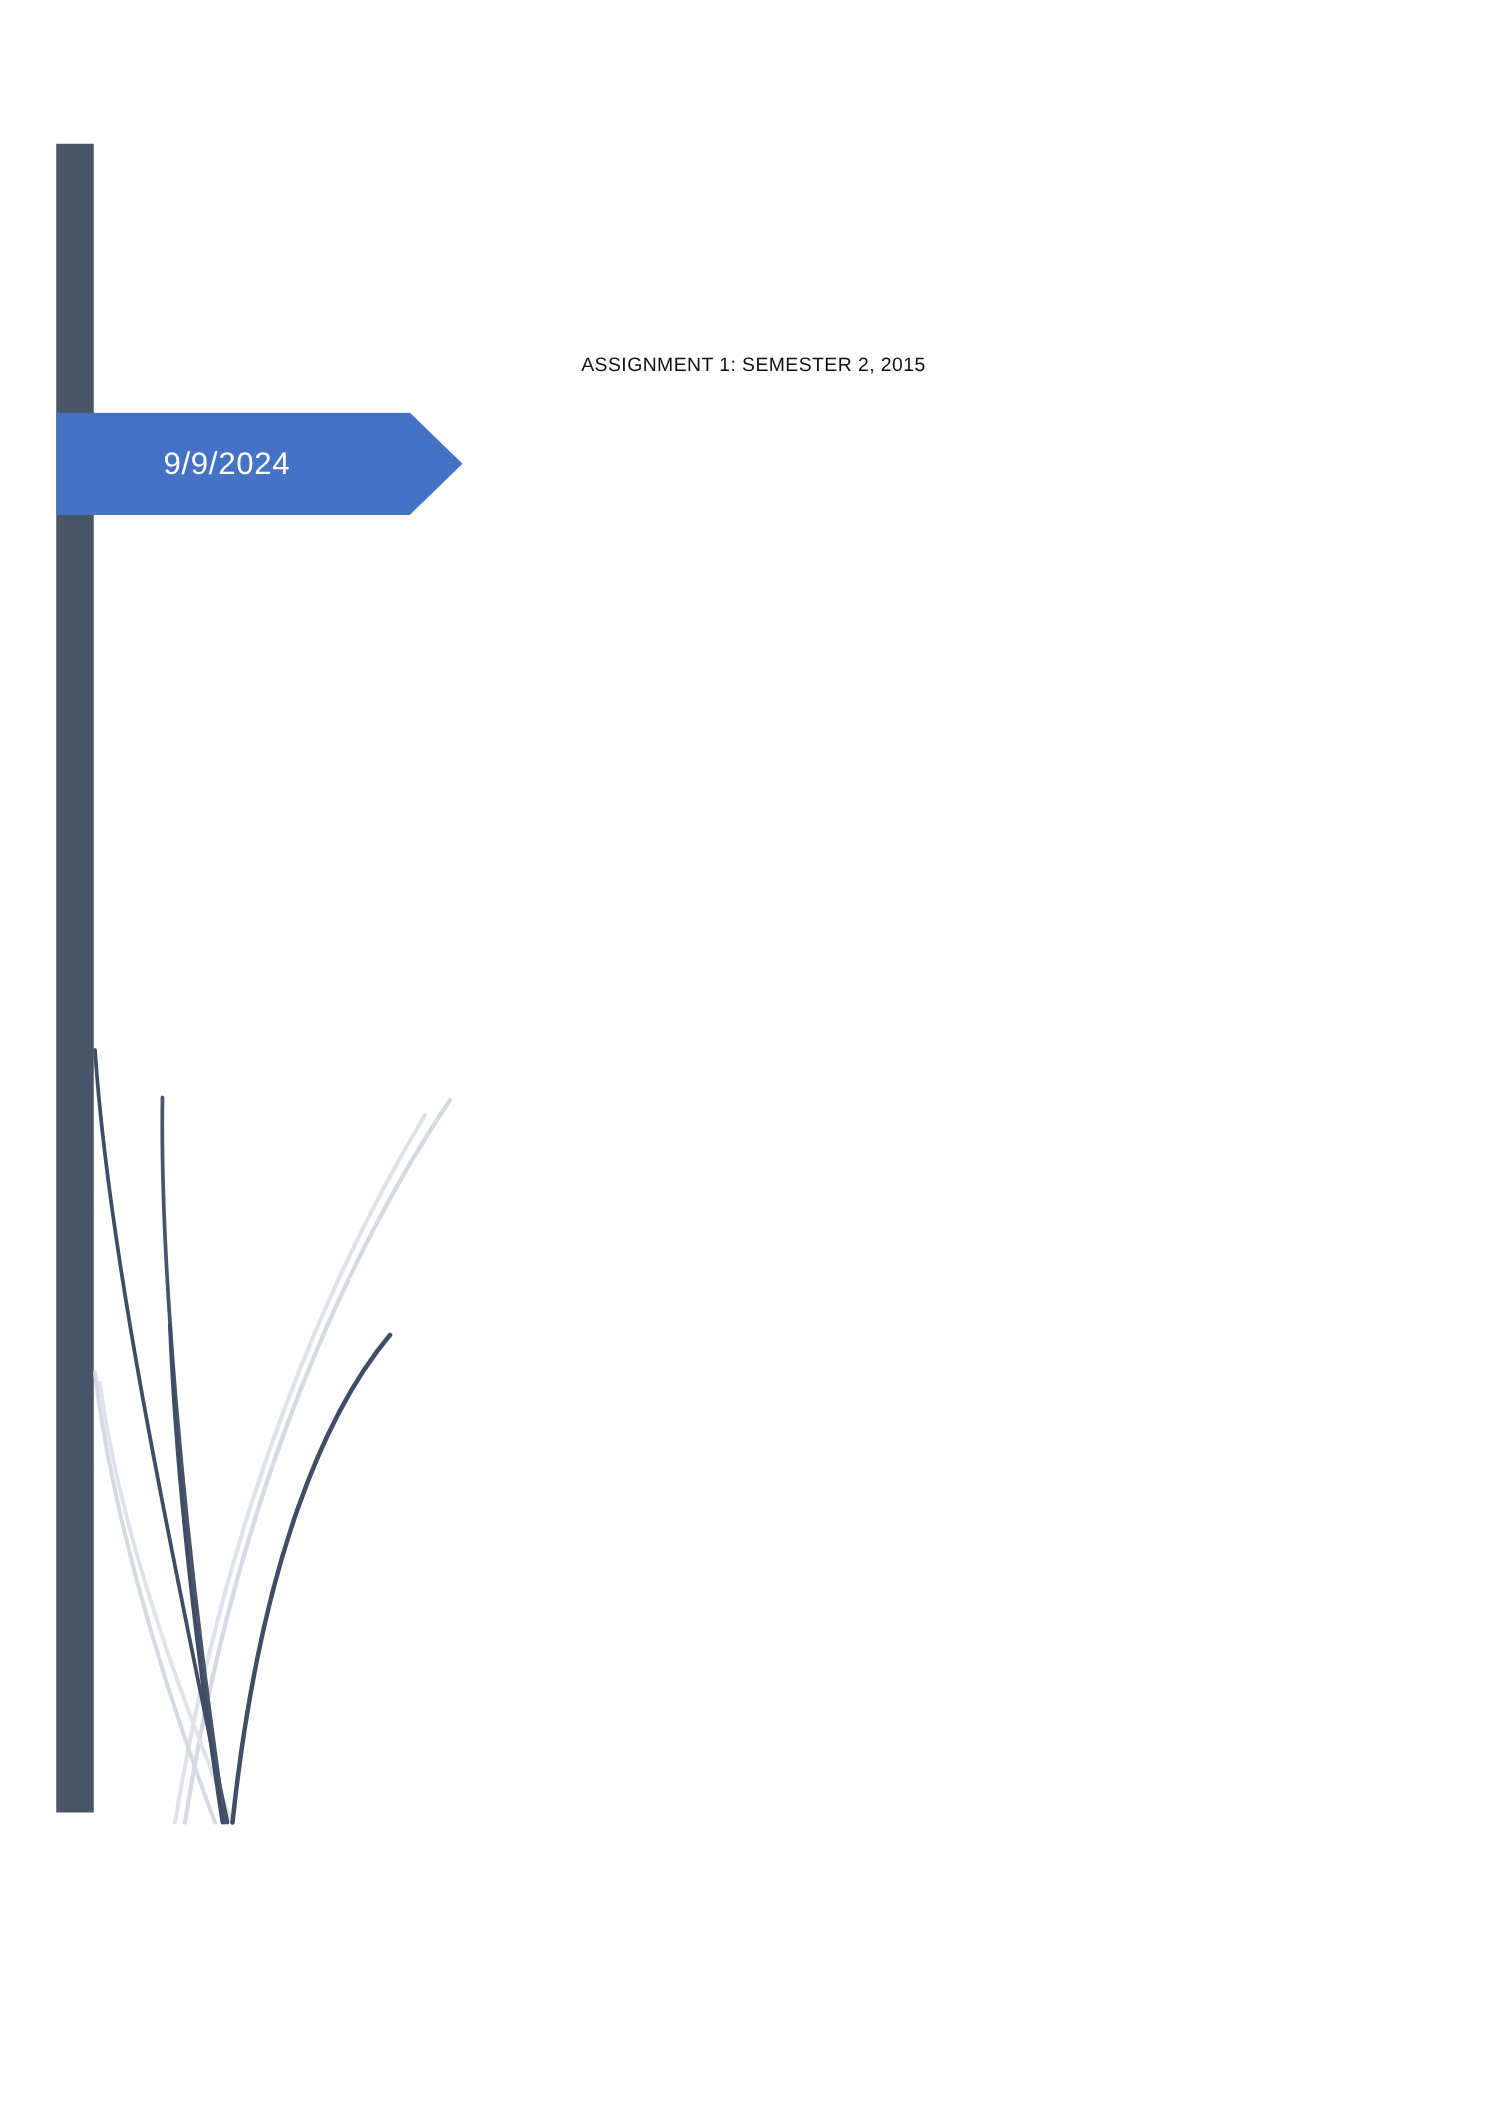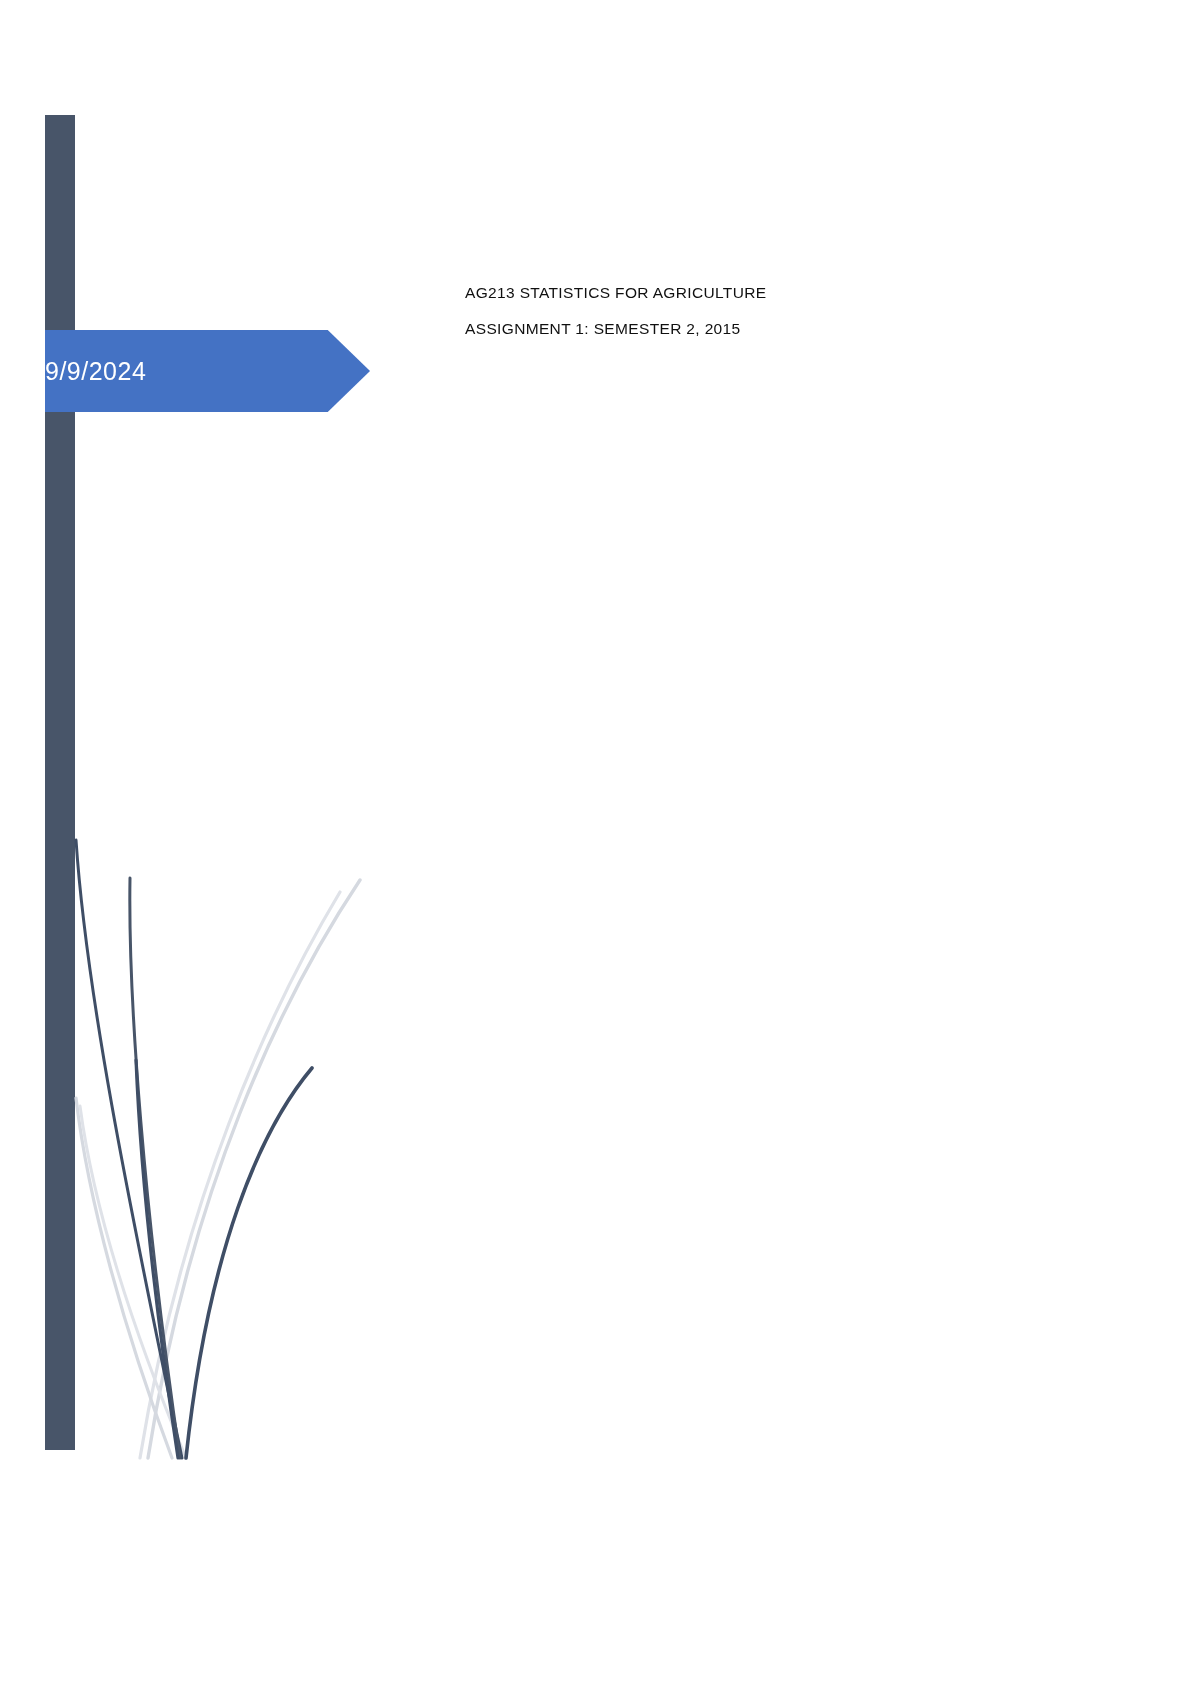--- a/index.html
+++ b/index.html
@@ -33,21 +33,21 @@
     position: absolute;
     left: 45px;
     top: 330px;
     width: 325px;
     height: 82px;
     background: #4472c4;
     -webkit-clip-path: polygon(0 0, 87% 0, 100% 50%, 87% 100%, 0 100%);
     clip-path: polygon(0 0, 87% 0, 100% 50%, 87% 100%, 0 100%);
     display: flex;
     align-items: center;
-    justify-content: flex-start;
+    justify-content: center;
     box-sizing: border-box;
     padding-right: 52px;
   }
   #date-banner .date-text {
     color: #ffffff;
     font-size: 25px;
     font-family: "Liberation Sans", sans-serif;
     letter-spacing: 0.5px;
     white-space: nowrap;
   }
@@ -88,21 +88,20 @@
 
 <div id="page">
 
   <div id="side-bar"></div>
 
   <div id="date-banner">
     <span class="date-text">9/9/2024</span>
   </div>
 
   <div id="title-block">
-    <div class="title-line">AG213 STATISTICS FOR AGRICULTURE</div>
     <div class="title-line">ASSIGNMENT 1: SEMESTER 2, 2015</div>
   </div>
 
   <div id="grass-art">
     <svg viewBox="0 0 360 630" preserveAspectRatio="none">
       <g fill="none" stroke-linecap="round">
 
         <path d="M320 50 C 240 170, 150 360, 108 628" stroke="#d5d9e0" stroke-width="3.4"></path>
 
         <path d="M300 62 C 228 182, 142 372, 100 628" stroke="#dfe2e8" stroke-width="3.2"></path>

